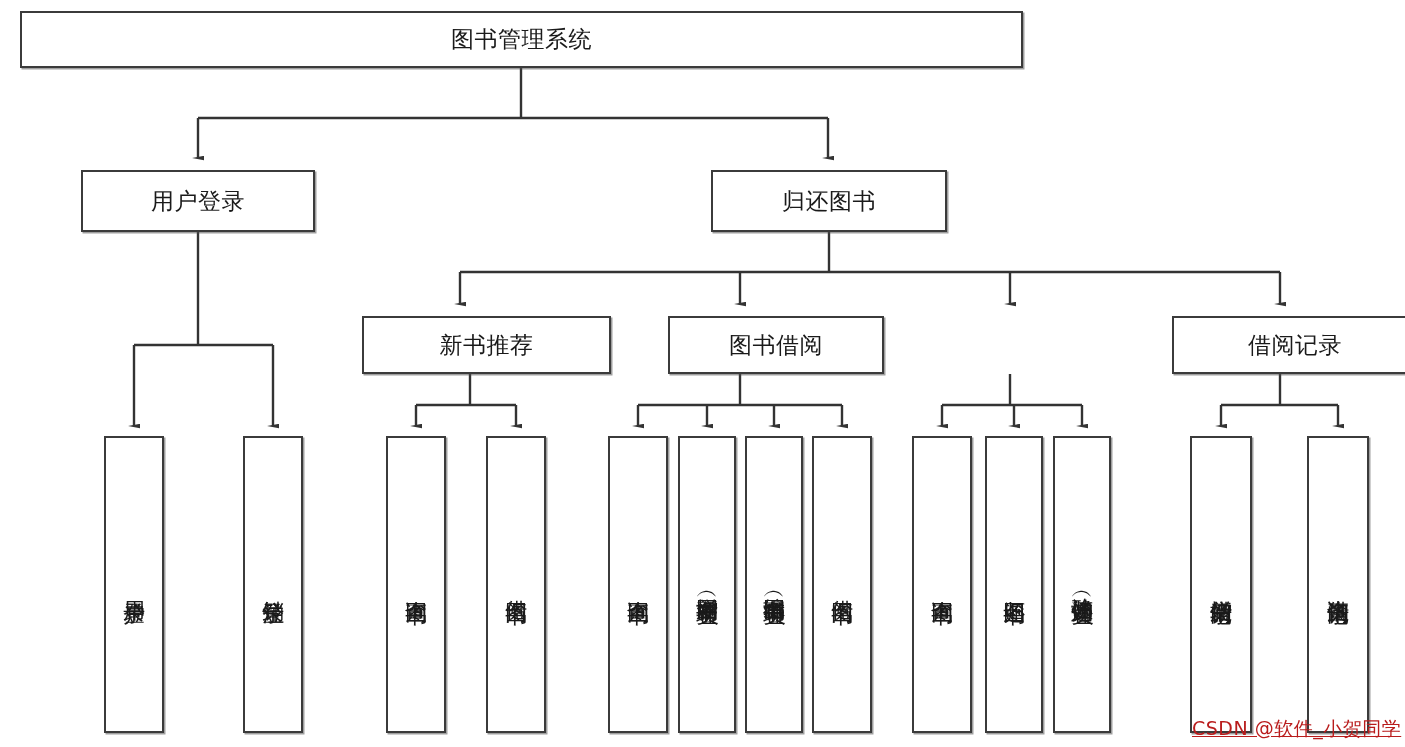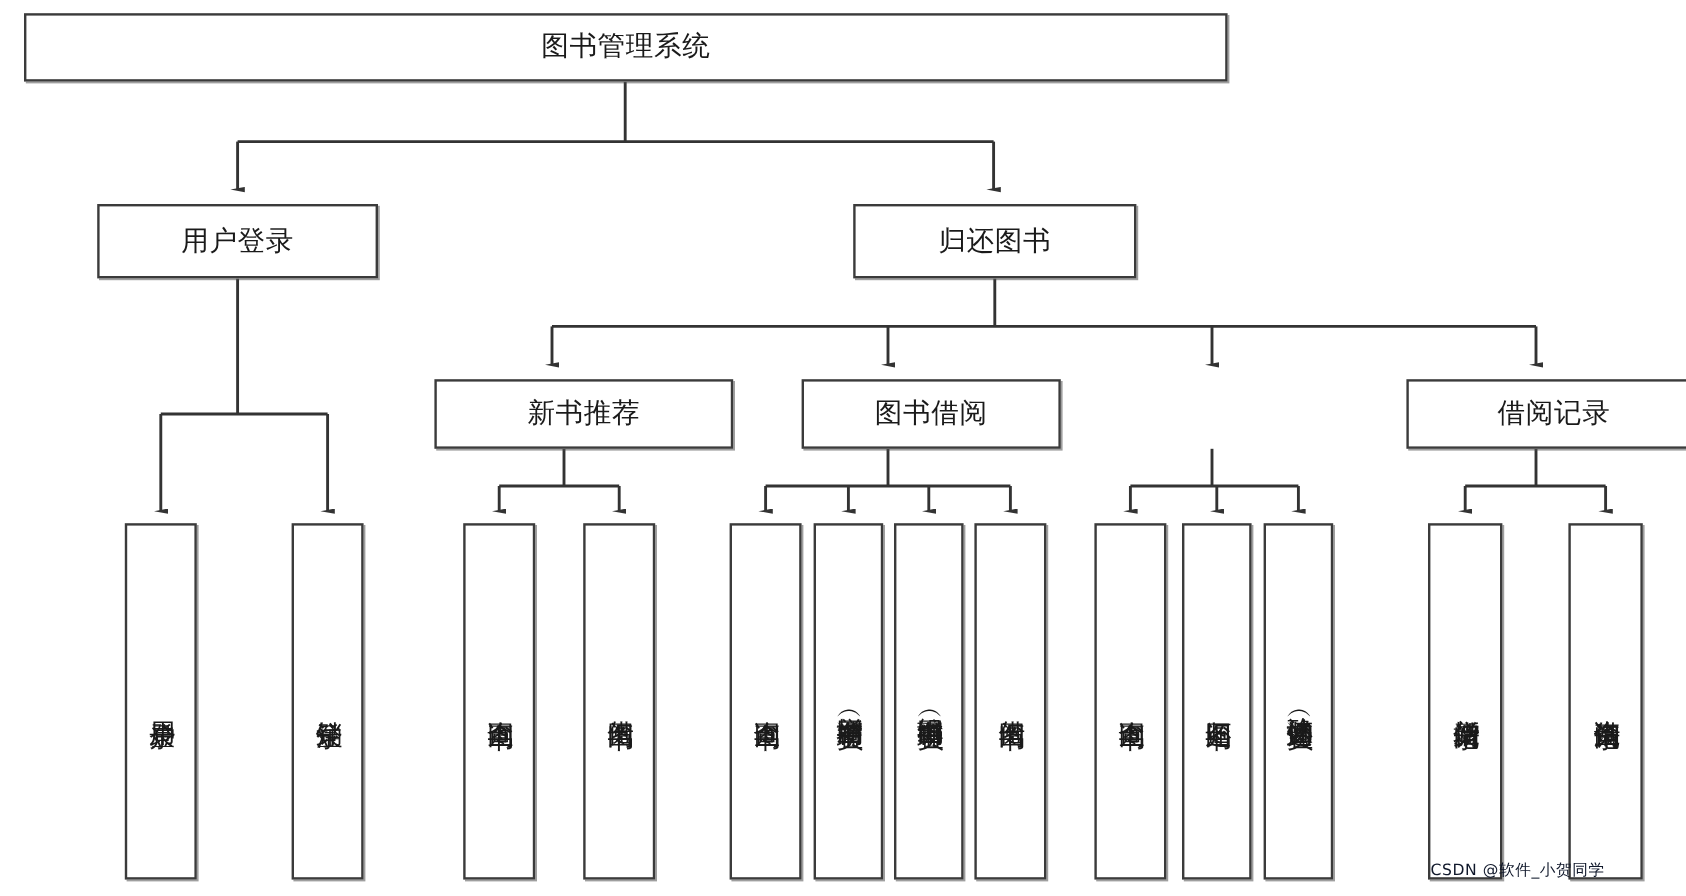--- a/index.html
+++ b/index.html
@@ -53,25 +53,26 @@
     writing-mode: vertical-rl;
     text-orientation: upright;
     font-size: 22px;
     line-height: 1.12;
     letter-spacing: 1px;
     max-height: 100%;
     white-space: normal;
   }
   .watermark {
     position: absolute;
-    font-size: 13px;
-    color: #0f172a;
+    font-size: 19px;
+    color: #b91c1c;
     white-space: nowrap;
     letter-spacing: 0.5px;
     pointer-events: none;
+    text-decoration: underline;
   }
 </style>
 </head>
 <body>
 
 <div id="canvas">
 
   <svg id="diagram-svg" viewBox="0 0 1405 747" xmlns="http://www.w3.org/2000/svg">
     <defs>
       <marker id="arrowhead" markerWidth="10" markerHeight="12" refX="2.2" refY="6" orient="auto" markerUnits="userSpaceOnUse">

